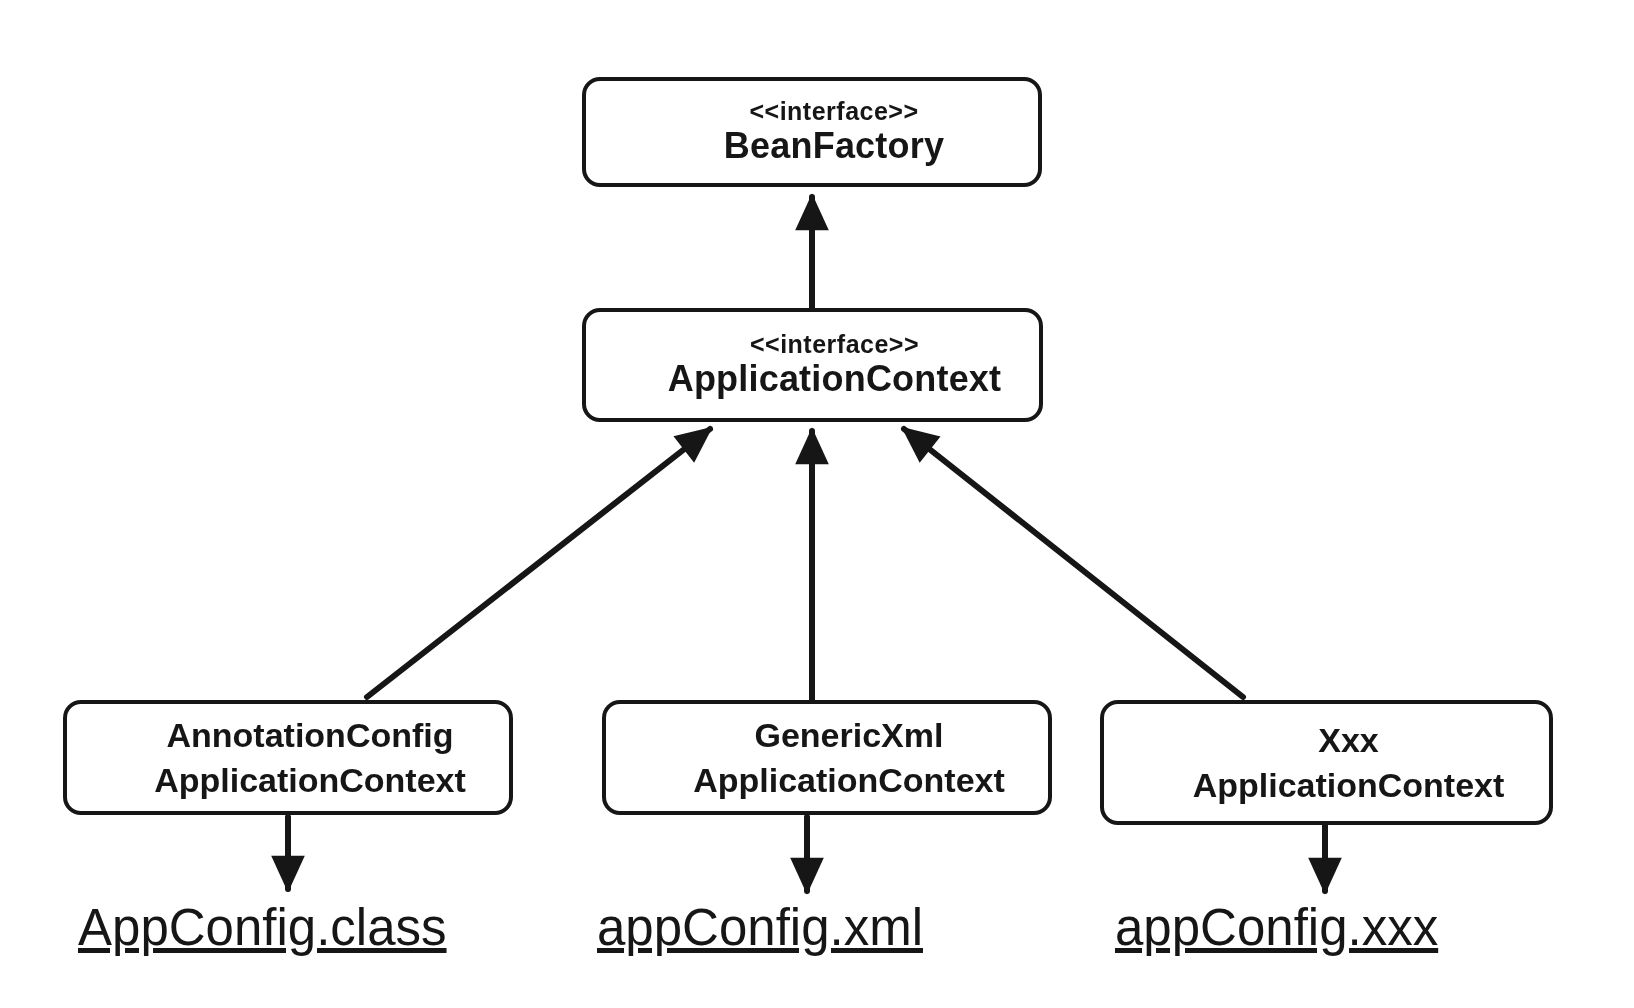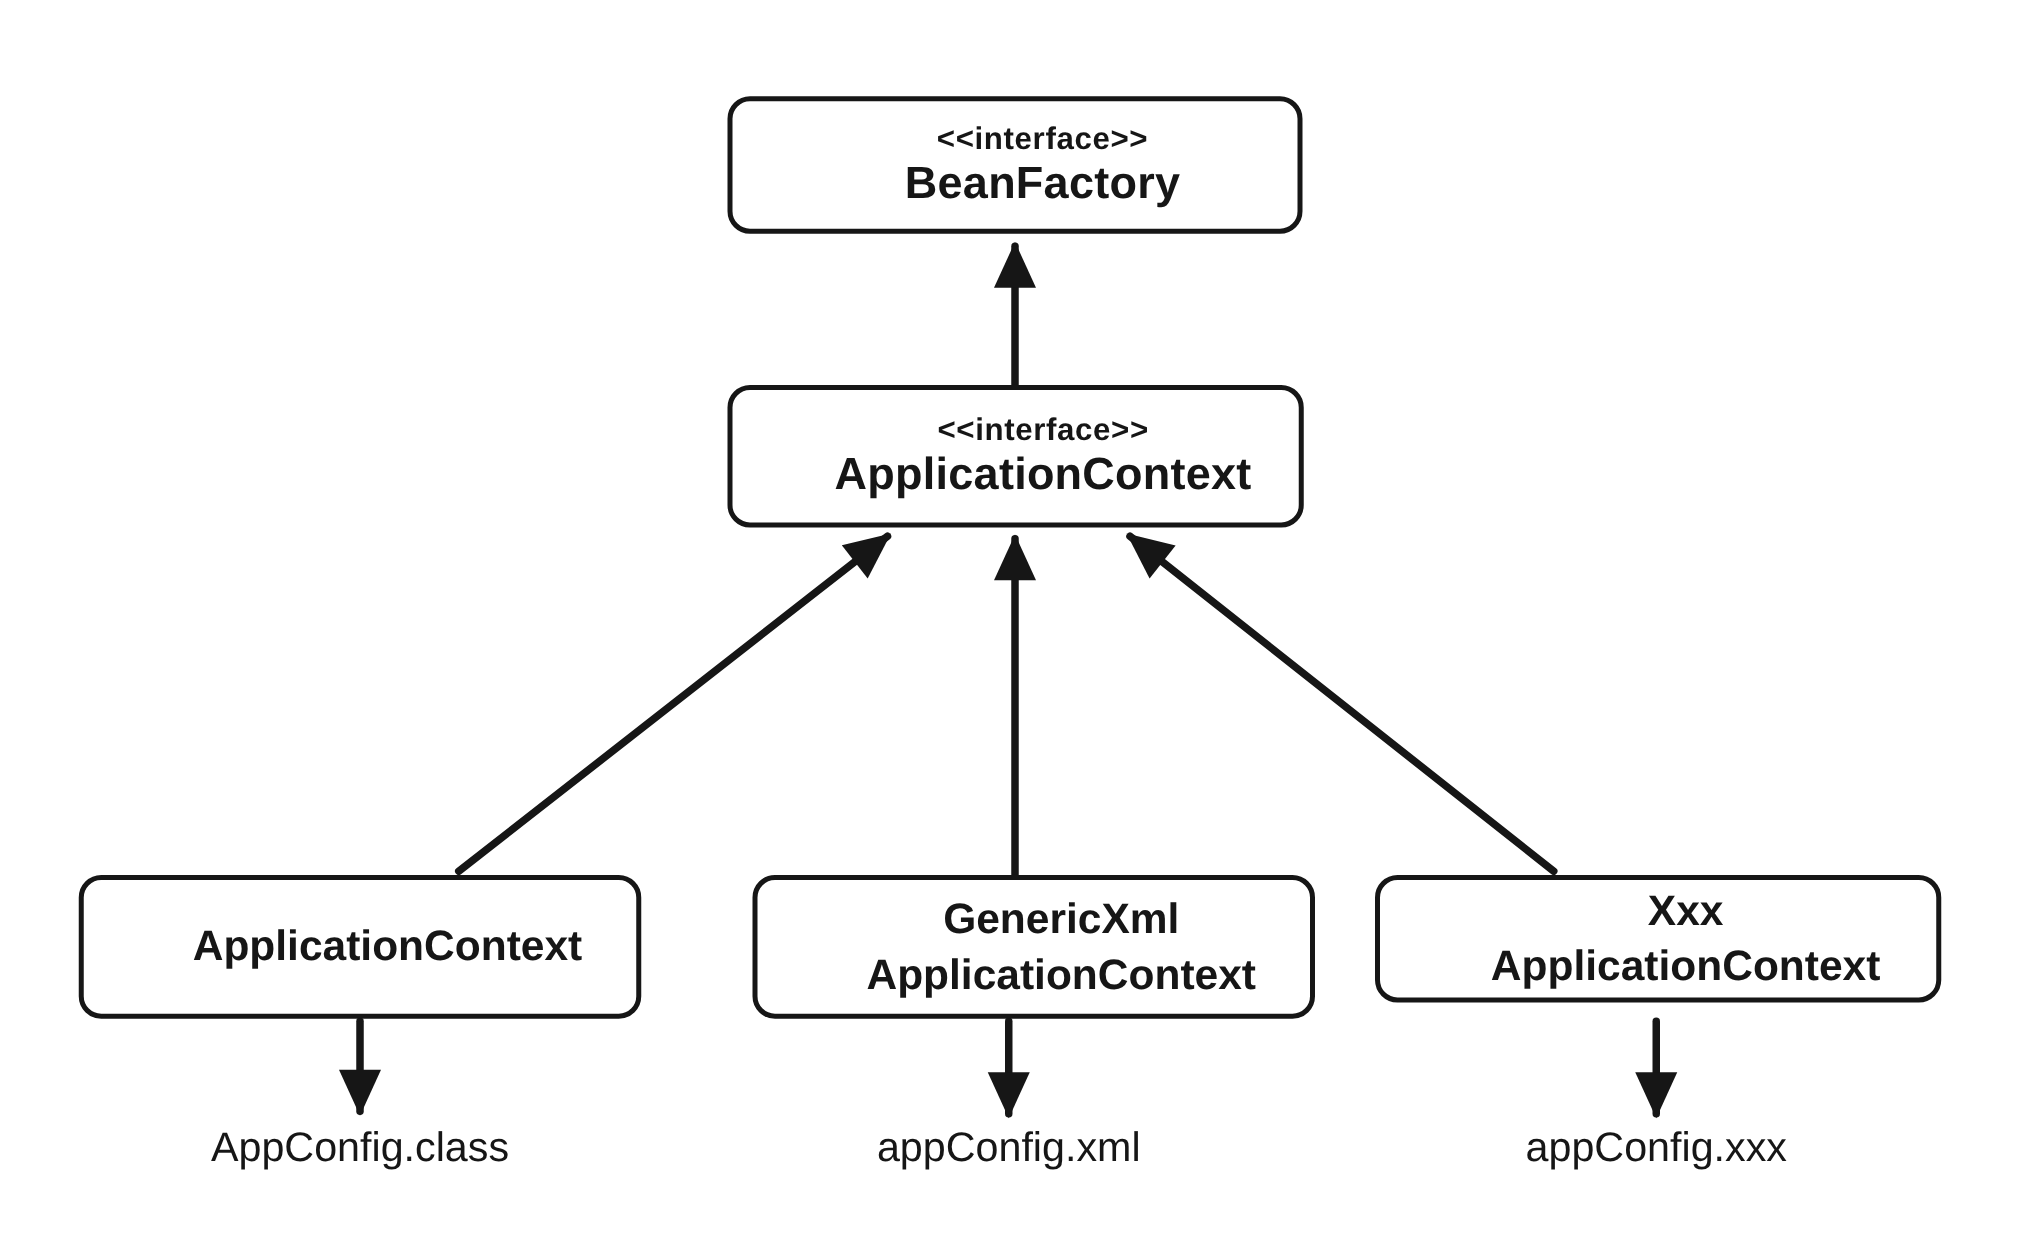--- a/index.html
+++ b/index.html
@@ -50,29 +50,29 @@
   }
   .uml-box .class-line {
     font-weight: bold;
     font-size: 34px;
     line-height: 1.3;
   }
   #box-bean-factory        { left: 582px;  top: 77px;  width: 460px; height: 110px; }
   #box-application-context { left: 582px;  top: 308px; width: 461px; height: 114px; }
   #box-annotation-config   { left: 63px;   top: 700px; width: 450px; height: 115px; }
   #box-generic-xml         { left: 602px;  top: 700px; width: 450px; height: 115px; }
-  #box-xxx                 { left: 1100px; top: 700px; width: 453px; height: 102px; }
+  #box-xxx                 { left: 1100px; top: 700px; width: 453px; height: 125px; }
 
   .artifact-label {
     position: absolute;
     width: 420px;
-    text-align: center;
-    font-size: 33px;
+    font-size: 51px;
     font-weight: normal;
     line-height: 1.1;
+    text-decoration: underline;
   }
   #artifact-class { left: 78px;   top: 900px; }
   #artifact-xml   { left: 597px;  top: 900px; }
   #artifact-xxx   { left: 1115px; top: 900px; }
 </style>
 </head>
 <body>
 
 <div class="canvas">
 
@@ -97,20 +97,21 @@
     <span class="stereotype">&lt;&lt;interface&gt;&gt;</span>
     <span class="class-name">BeanFactory</span>
   </div>
 
   <div class="uml-box" id="box-application-context">
     <span class="stereotype">&lt;&lt;interface&gt;&gt;</span>
     <span class="class-name">ApplicationContext</span>
   </div>
 
   <div class="uml-box" id="box-annotation-config">
+    <span class="class-line">AnnotationConfig</span>
     <span class="class-line">ApplicationContext</span>
   </div>
 
   <div class="uml-box" id="box-generic-xml">
     <span class="class-line">GenericXml</span>
     <span class="class-line">ApplicationContext</span>
   </div>
 
   <div class="uml-box" id="box-xxx">
     <span class="class-line">Xxx</span>

